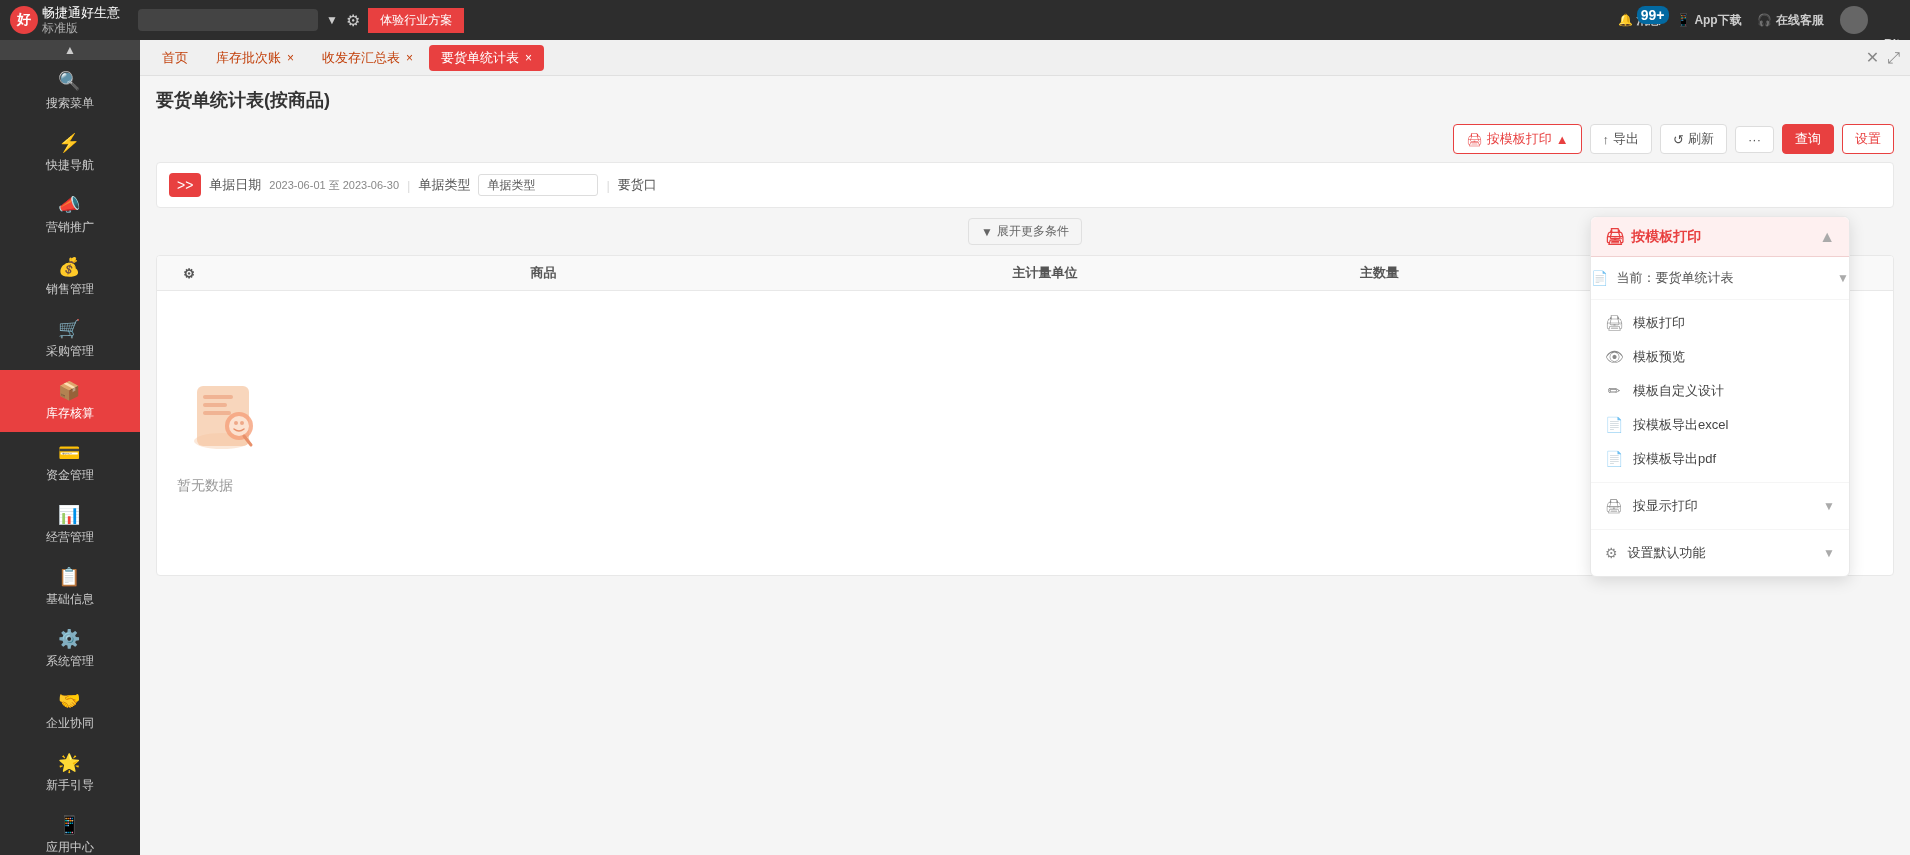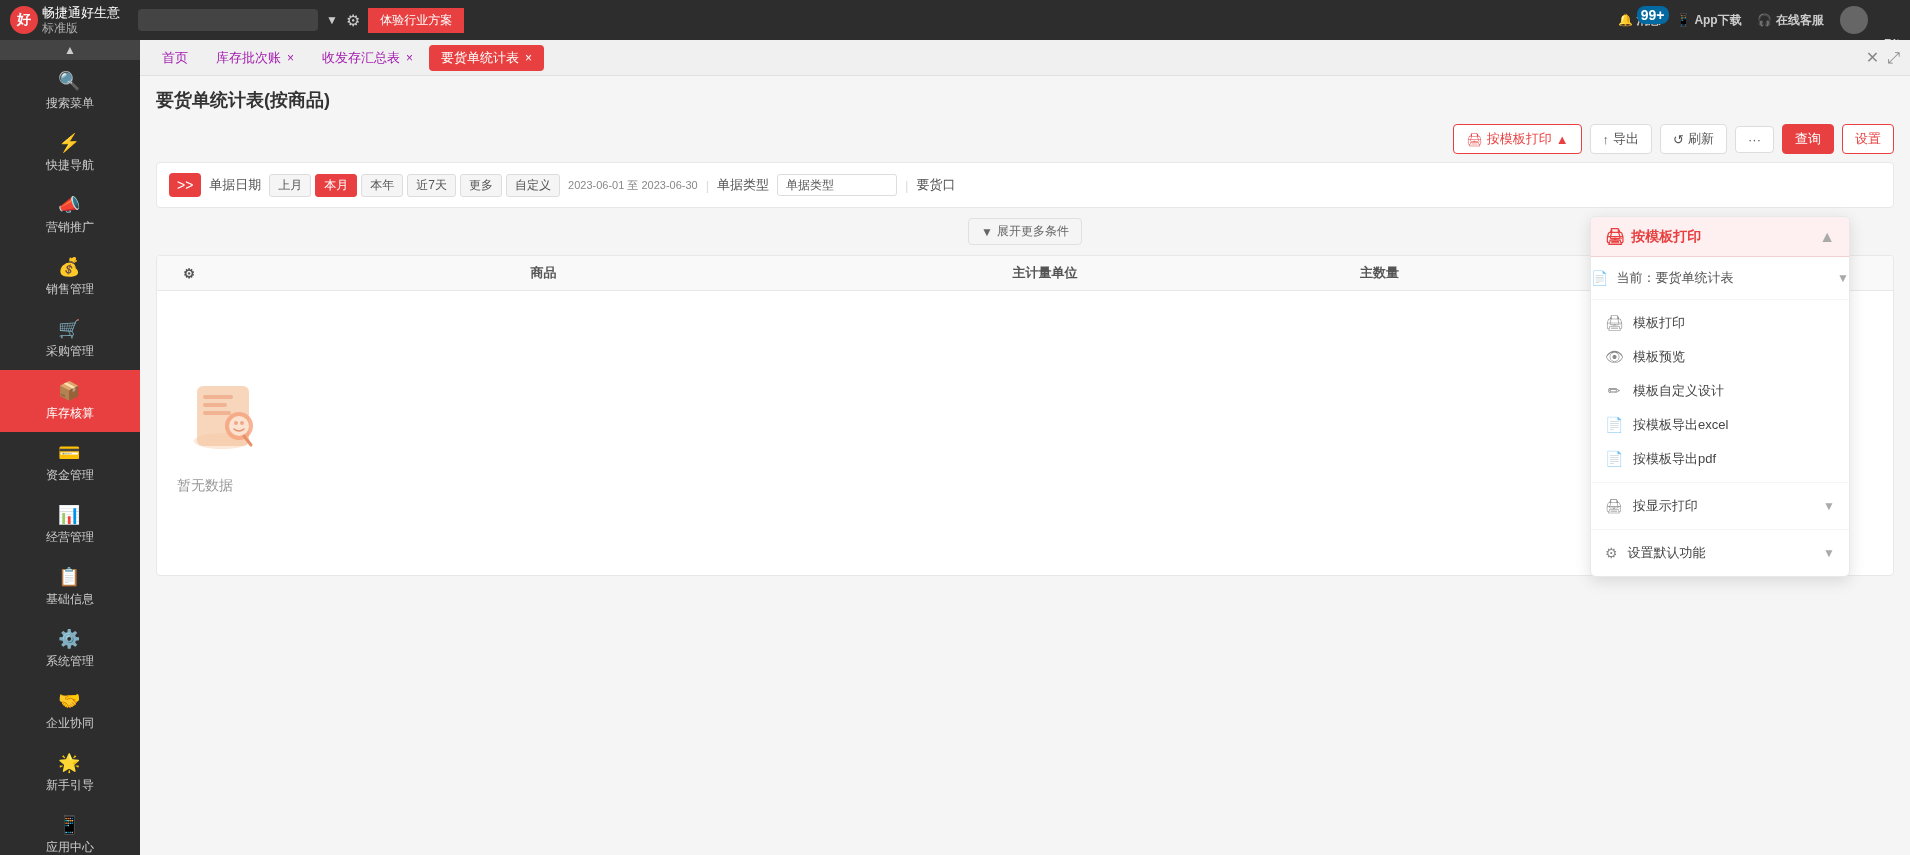--- a/index.html
+++ b/index.html
@@ -147,21 +147,21 @@
       position: relative;
     }
     .tab-item {
       display: flex;
       align-items: center;
       gap: 6px;
       padding: 4px 12px;
       border-radius: 4px 4px 0 0;
       cursor: pointer;
       font-size: 13px;
-      color: #a21caf;
+      color: #c2410c;
       background: transparent;
       border: none;
       white-space: nowrap;
     }
     .tab-item.active { background: #e84040; color: #fff; border-radius: 4px; }
     .tab-item .tab-close { font-size: 12px; color: inherit; cursor: pointer; }
     .tab-right {
       margin-left: auto;
       display: flex;
       align-items: center;
@@ -521,28 +521,20 @@
           <span>刷新</span>
         </button>
         <button class="toolbar-btn">···</button>
         <button class="toolbar-btn primary">查询</button>
         <button class="toolbar-btn outline-red">设置</button>
       </div>
 
       <div class="filter-bar">
         <button class="filter-expand-btn">&gt;&gt;</button>
         <span class="filter-label">单据日期</span>
-        <div class="filter-date-btns">
-          <button class="date-btn">上月</button>
-          <button class="date-btn active">本月</button>
-          <button class="date-btn">本年</button>
-          <button class="date-btn">近7天</button>
-          <button class="date-btn">更多</button>
-          <button class="date-btn">自定义</button>
-        </div>
         <span class="date-range">2023-06-01 至 2023-06-30</span>
         <span class="filter-divider">|</span>
         <span class="filter-label">单据类型</span>
         <select class="filter-select">
           <option>单据类型</option>
         </select>
         <span class="filter-divider">|</span>
         <span class="filter-label">要货口</span>
       </div>
 

